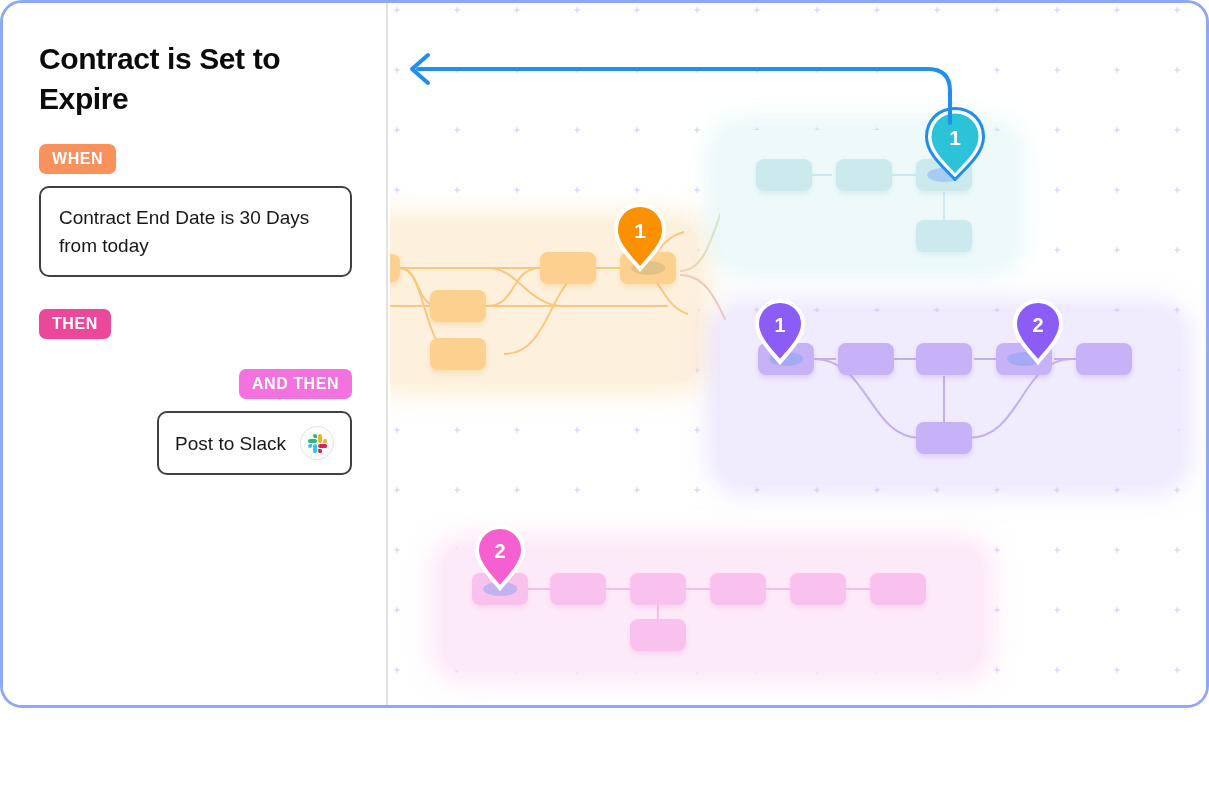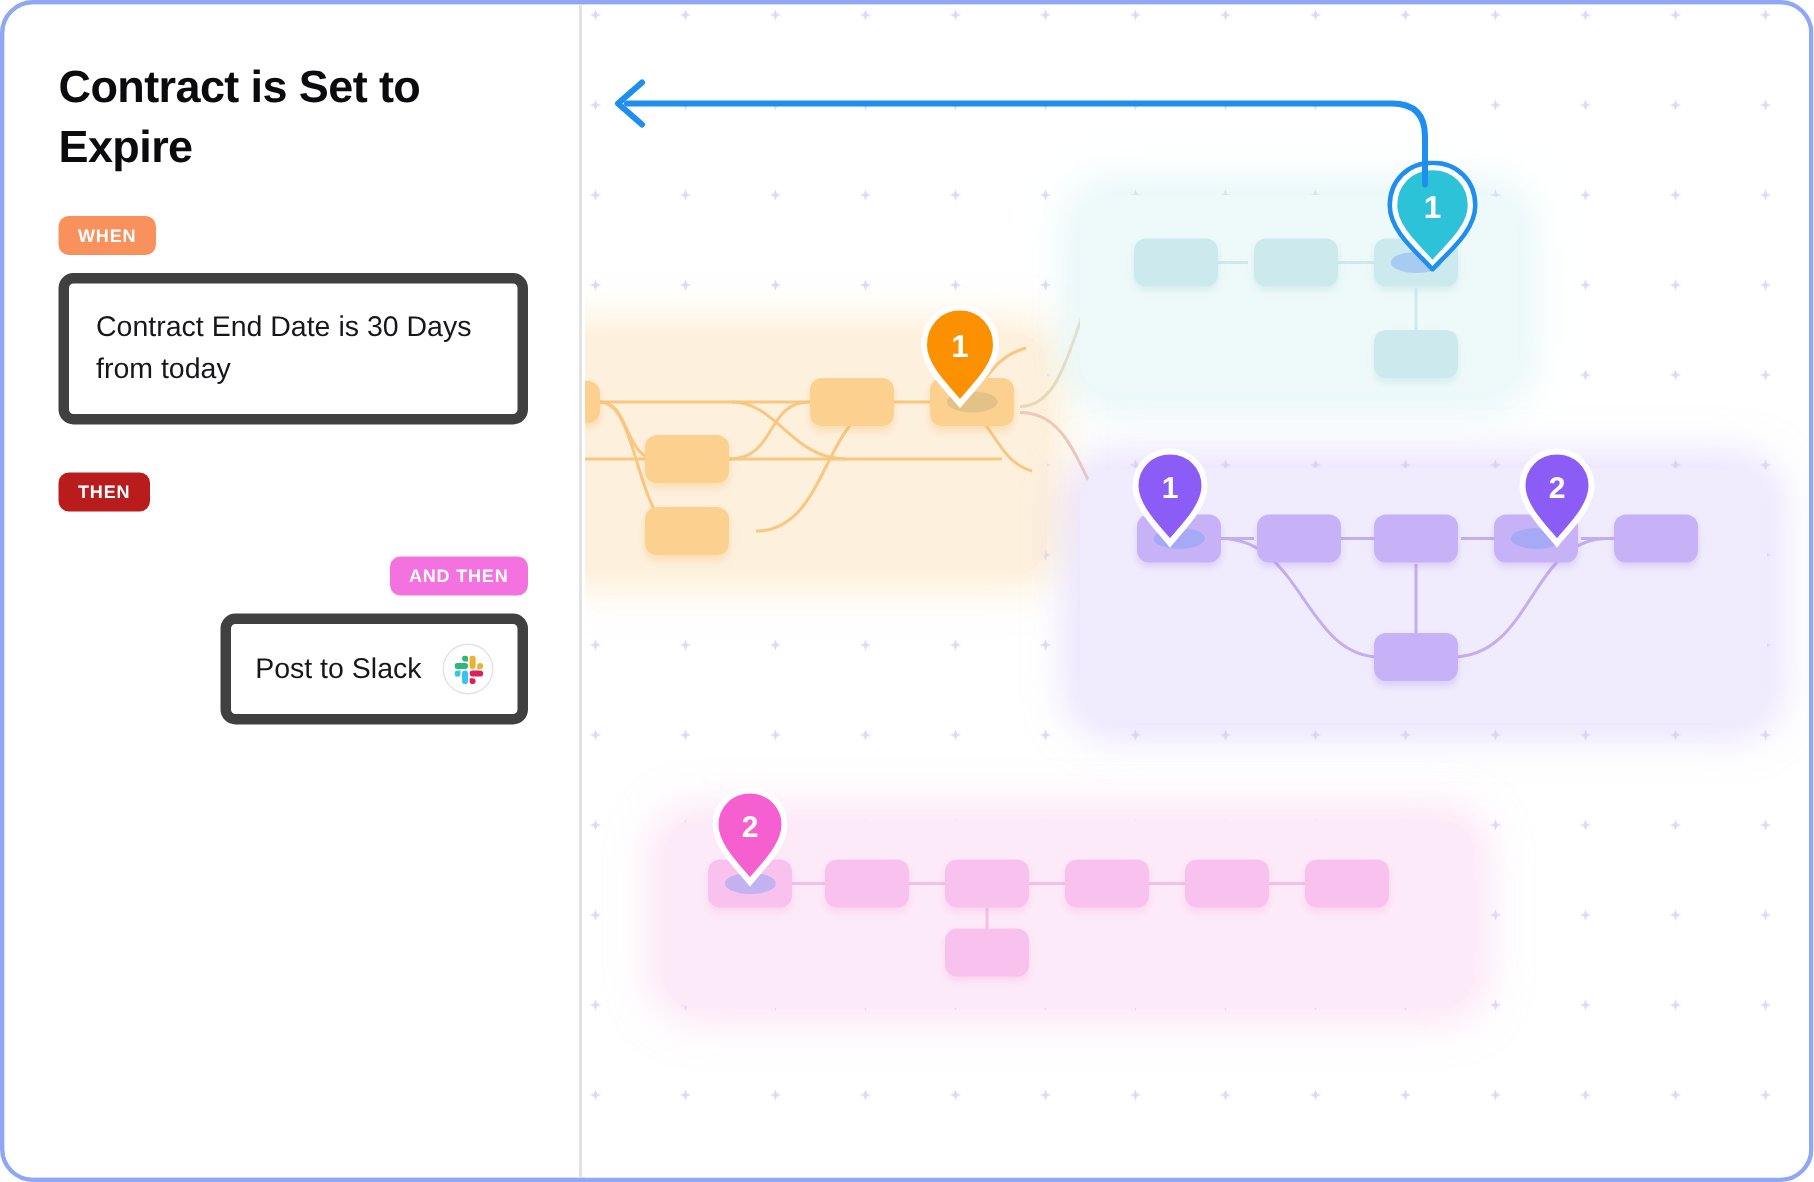--- a/index.html
+++ b/index.html
@@ -4,21 +4,21 @@
 <style>
   * { margin:0; padding:0; box-sizing:border-box; }
   html,body {
     width:1209px; height:788px;
     font-family:"Liberation Sans", sans-serif;
     background:#ffffff;
     overflow:hidden;
   }
   #app {
     position:relative;
-    width:1209px; height:788px;
+    width:1209px; height:708px;
     background:#ffffff;
     border:3px solid #8ea8f6;
     border-radius:22px;
     overflow:hidden;
   }
 
   
   #sidebar {
     position:absolute; left:0; top:0;
     width:385px; height:100%;
@@ -31,36 +31,36 @@
     font-weight:700;
     line-height:1.32;
     letter-spacing:-0.4px;
     color:#0b0b0d;
     max-width:320px;
   }
   .badge {
     display:inline-block;
     border-radius:7px;
     color:#ffffff;
-    font-size:12px;
+    font-size:16px;
     font-weight:700;
     letter-spacing:0.55px;
     padding:7px 13px 7px 13px;
     line-height:1;
   }
   .badge.when { background:#f9915c; }
-  .badge.then { background:#b91c1c; }
+  .badge.then { background:#ec4899; }
   .badge.andthen { background:#f472e0; }
   .mt-when { margin-top:26px; }
   .mt-then { margin-top:32px; }
   .mt-andthen { margin-top:30px;text-align:right; }
 
   .card {
     margin-top:12px;
-    border:7px solid #404040;
+    border:2px solid #404040;
     border-radius:10px;
     background:#fff;
     padding:16px 18px;
     font-size:19px;
     line-height:1.45;
     color:#17171a;
     max-width:316px;
   }
   .card.compact { display:inline-flex; align-items:center; gap:14px; padding:13px 16px;margin-left:45px; }
   .chev {

